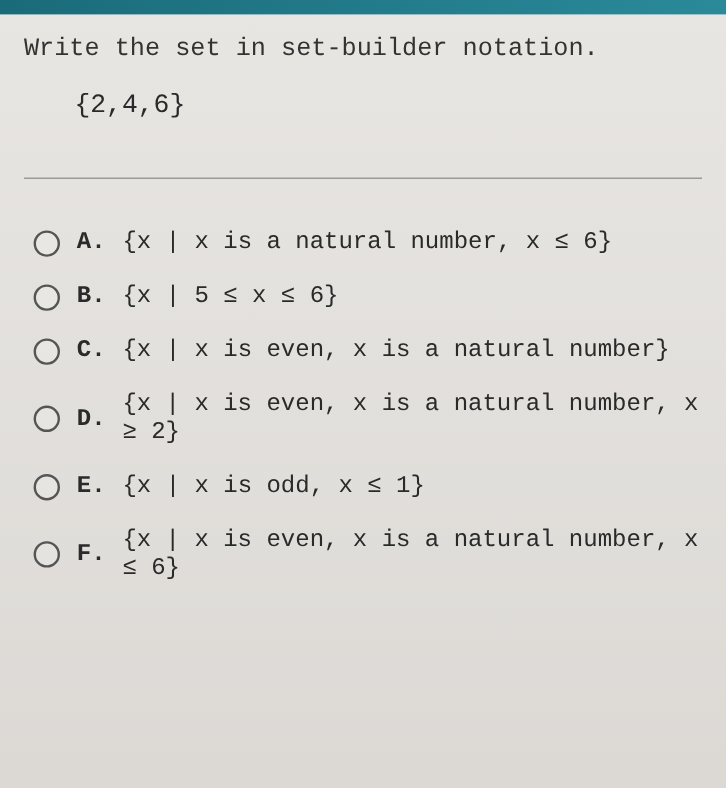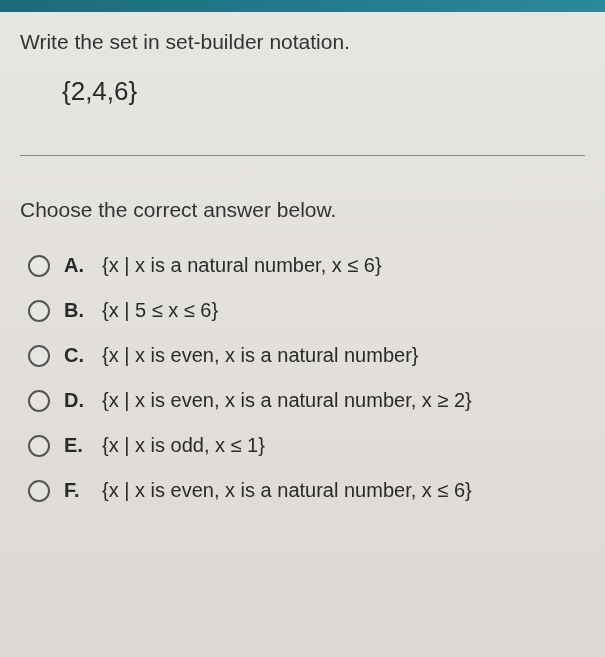--- a/index.html
+++ b/index.html
@@ -1,18 +1,19 @@
 <!DOCTYPE html>
 <html><head>
   <meta charset="utf-8">
   <style>
     * {
       margin: 0;
       padding: 0;
       box-sizing: border-box;
+      font-family: Liberation Mono, monospace;
     }
     body {
       width: 605px;
       height: 657px;
       font-family: Arial, Helvetica, sans-serif;
       background: linear-gradient(to bottom, #e8e6e3 0%, #dcd9d5 100%);
       color: #2a2a2a;
       overflow: hidden;
     }
     .top-bar {
@@ -22,21 +23,21 @@
     .content {
       padding: 18px 20px 0 20px;
     }
     .question-prompt {
       font-size: 21px;
       color: #333;
       margin-bottom: 22px;
       font-weight: 400;
     }
     .set-display {
-      font-size: 26px;
+      font-size: 22px;
       color: #2a2a2a;
       margin-left: 42px;
       margin-bottom: 48px;
       font-weight: 400;
     }
     .divider {
       border: none;
       border-top: 1px solid #888;
       margin-bottom: 42px;
     }
@@ -79,21 +80,20 @@
   </style>
 </head>
 <body>
 
 <div class="top-bar"></div>
 
 <div class="content">
   <div class="question-prompt">Write the set in set-builder notation.</div>
   <div class="set-display">{2,4,6}</div>
   <hr class="divider">
-  <div class="choose-prompt">Choose the correct answer below.</div>
 
   <div class="options">
 
     <div class="option-row">
       <div class="radio-circle"></div>
       <span class="option-letter">A.</span>
       <span class="option-text">{x | x is a natural number, x ≤ 6}</span>
     </div>
 
     <div class="option-row">

